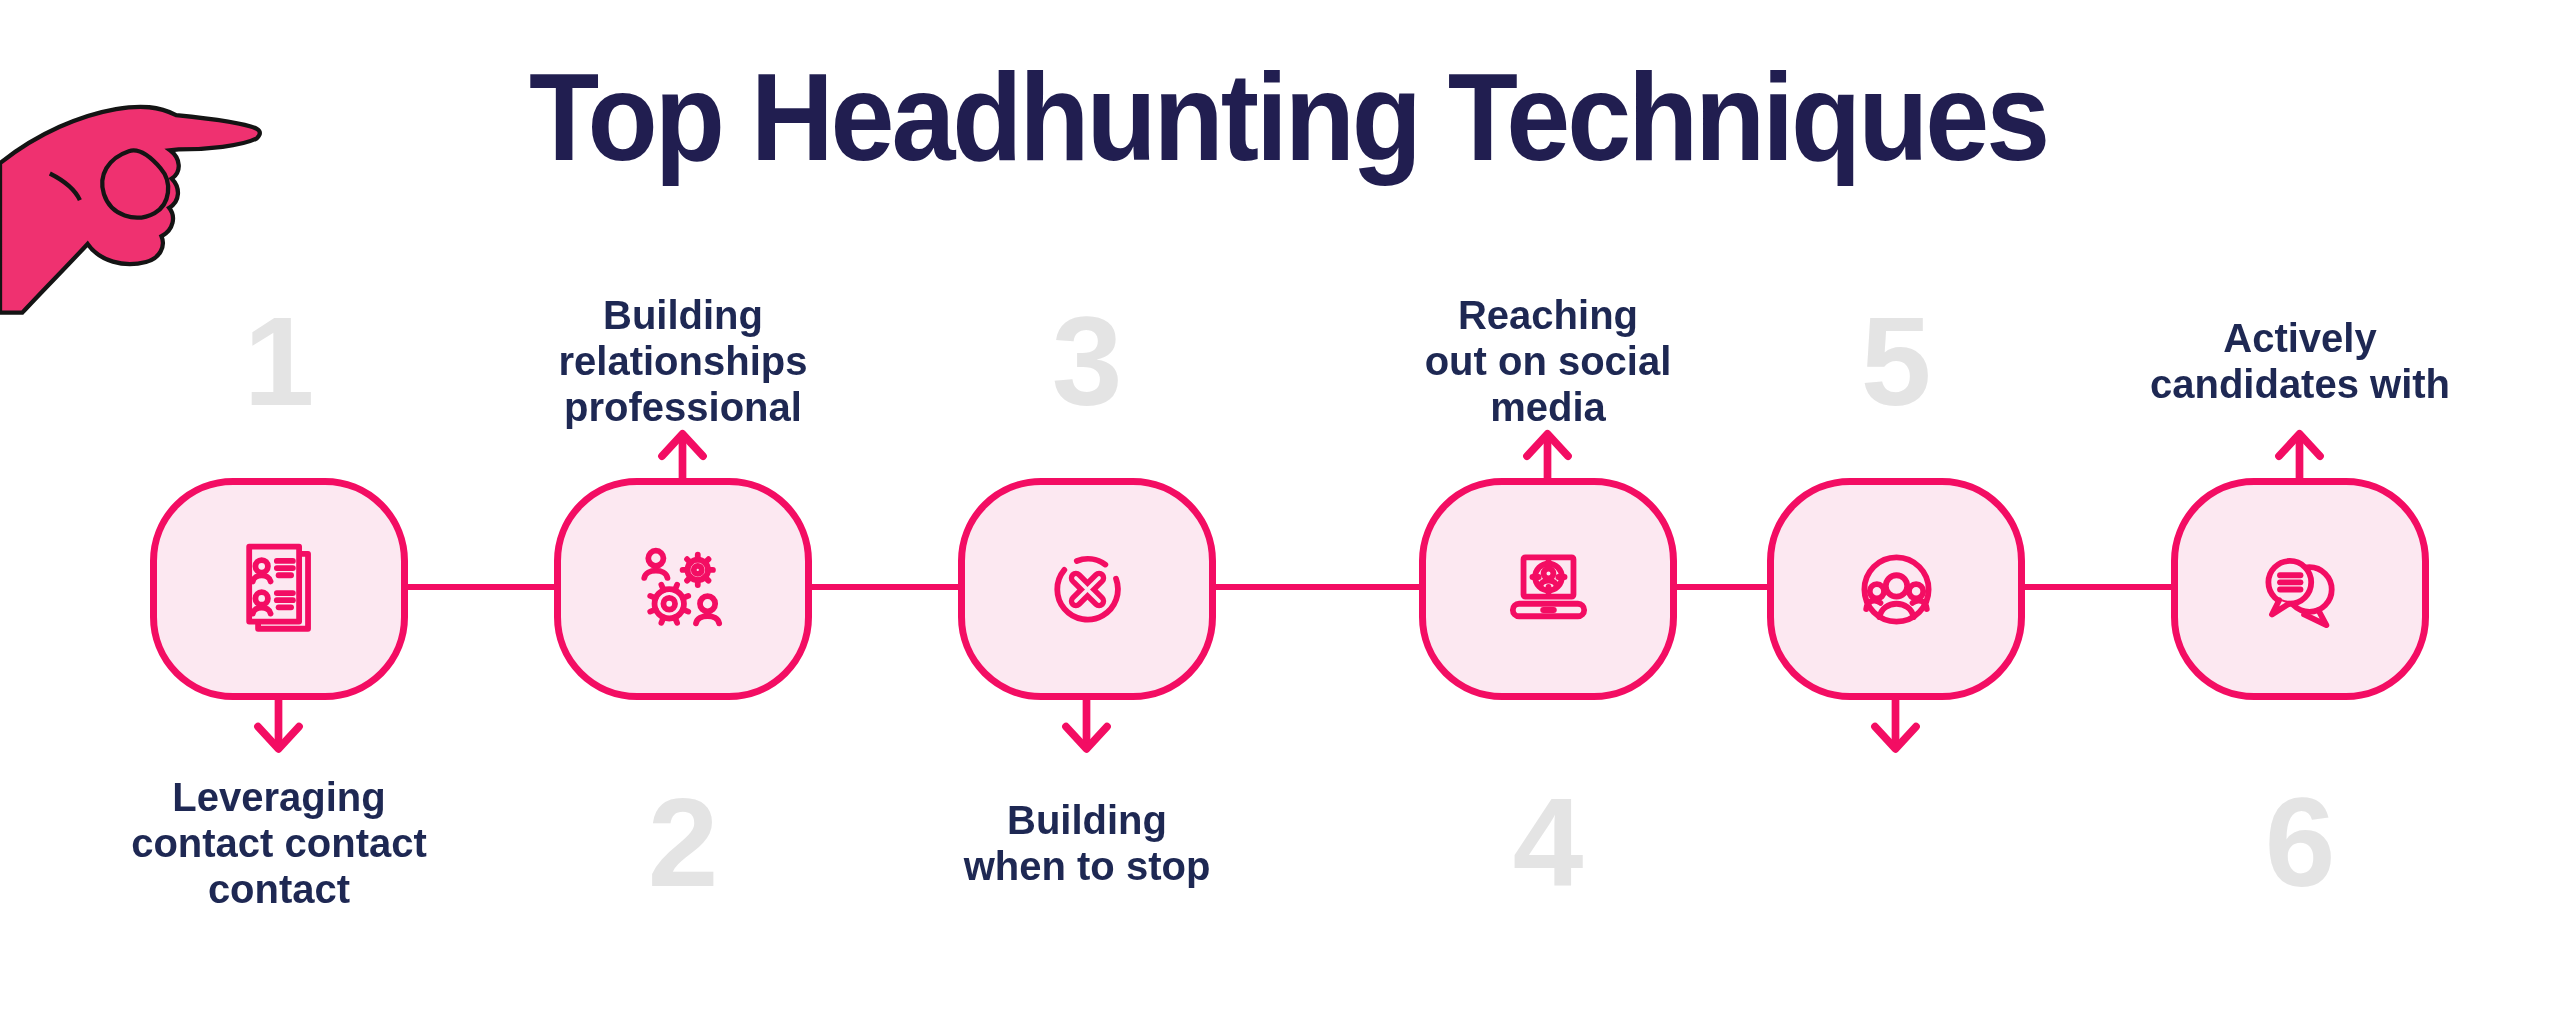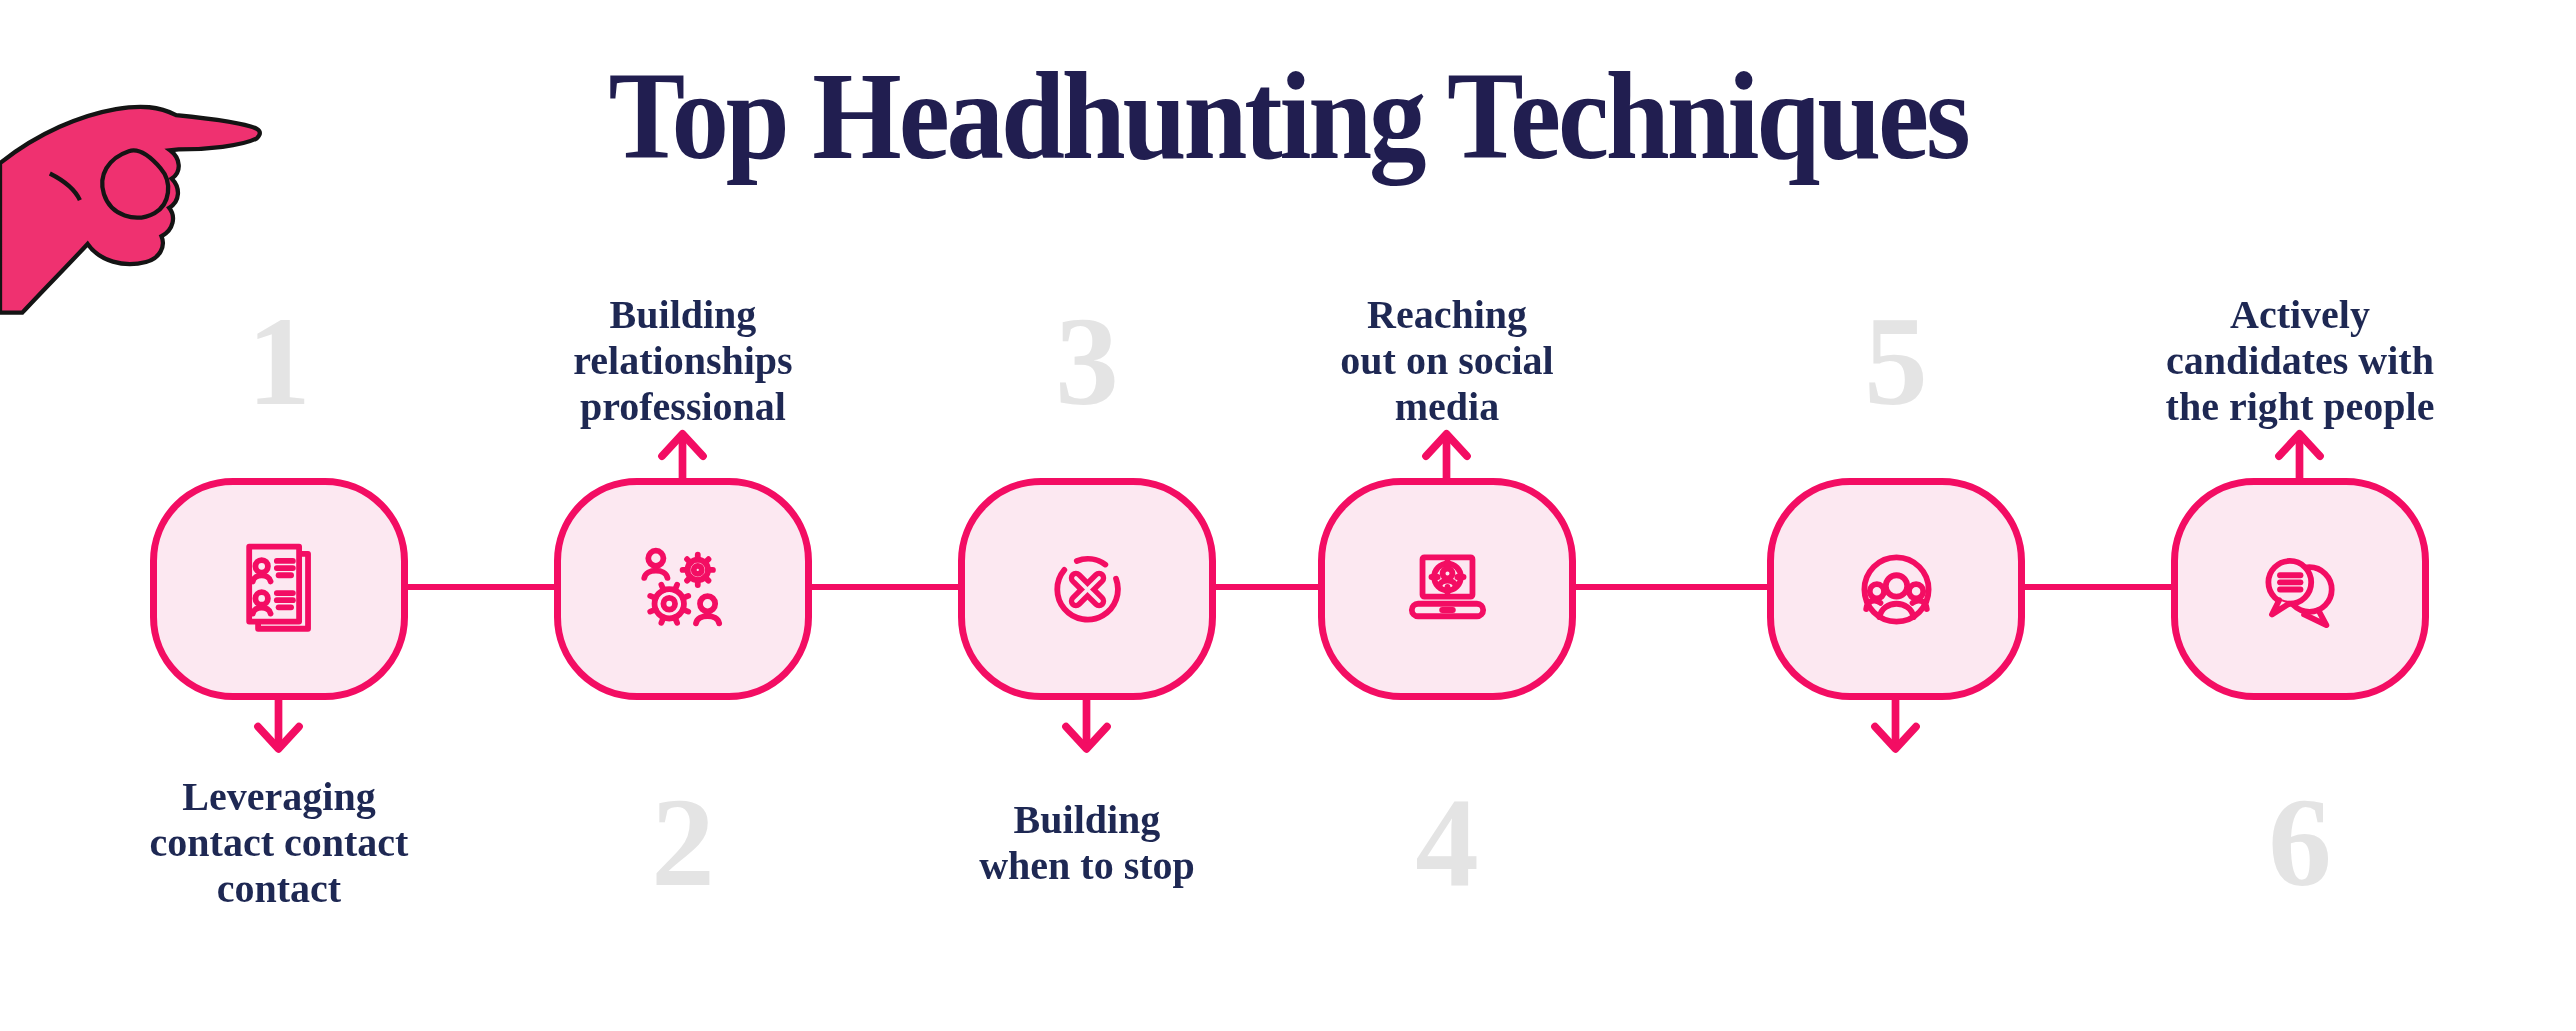--- a/index.html
+++ b/index.html
@@ -1,17 +1,17 @@
 <!DOCTYPE html>
 <html style="font-size:13.8px"><head>
 <meta charset="utf-8">
 <style>
   html,body{margin:0;padding:0;background:#fff;}
   .canvas{position:relative;width:2576px;height:1031px;background:#ffffff;overflow:hidden;
-          font-family:Liberation Serif, serif;}
+          font-family:Liberation Sans, sans-serif;}
   .title{position:absolute;top:45px;left:0;width:100%;text-align:center;
          font-size:125px;font-weight:800;color:#211E50;letter-spacing:-3.4px;
          transform:scaleX(0.92);transform-origin:center;white-space:nowrap;}
   .hand-wrap{position:absolute;left:0;top:96px;width:268px;height:222px;}
   .connector{position:absolute;top:584px;height:6px;background:#F30D63;z-index:0;}
   .step{position:absolute;top:0;width:404px;height:1031px;z-index:1;}
   .band{position:absolute;left:0;width:404px;display:flex;flex-direction:column;
         align-items:center;justify-content:center;}
   .band-top{top:289px;height:144px;}
   .band-bottom{top:772px;height:141px;}
@@ -146,21 +146,21 @@
       <path d="M38,0 L38,52"></path>
         <path d="M14,32 L38,58 L62,32"></path>
     </svg>
     <div class="band band-bottom label">
       <div class="lbl-line">Building</div>
       <div class="lbl-line">when to stop</div>
       <div class="lbl-line"></div>
     </div>
   </div>
 
-  <div class="step" style="left:1245px">
+  <div class="step" style="left:1346px">
     <div class="band band-top label">
       <div class="lbl-line">Reaching</div>
       <div class="lbl-line">out on social</div>
       <div class="lbl-line">media</div>
     </div>
     <svg class="arrow arrow-up" viewBox="0 0 76 62">
       <path d="M38,62 L38,10"></path>
         <path d="M14,34 L38,8 L62,34"></path>
     </svg>
     <div class="box">
@@ -200,21 +200,20 @@
     <svg class="arrow arrow-down" viewBox="0 0 76 66">
       <path d="M38,0 L38,52"></path>
         <path d="M14,32 L38,58 L62,32"></path>
     </svg>
   </div>
 
   <div class="step" style="left:2098px">
     <div class="band band-top label">
       <div class="lbl-line">Actively</div>
       <div class="lbl-line">candidates with</div>
-      <div class="lbl-line">the right people</div>
     </div>
     <svg class="arrow arrow-up" viewBox="0 0 76 62">
       <path d="M38,62 L38,10"></path>
         <path d="M14,34 L38,8 L62,34"></path>
     </svg>
     <div class="box">
       <svg class="icon" viewBox="0 0 120 120">
         <circle cx="70" cy="60" r="25"></circle>
         <path d="M80,83 L89,100 L64,88"></path>
         <circle class="fillbg" cx="48" cy="52" r="24"></circle>

